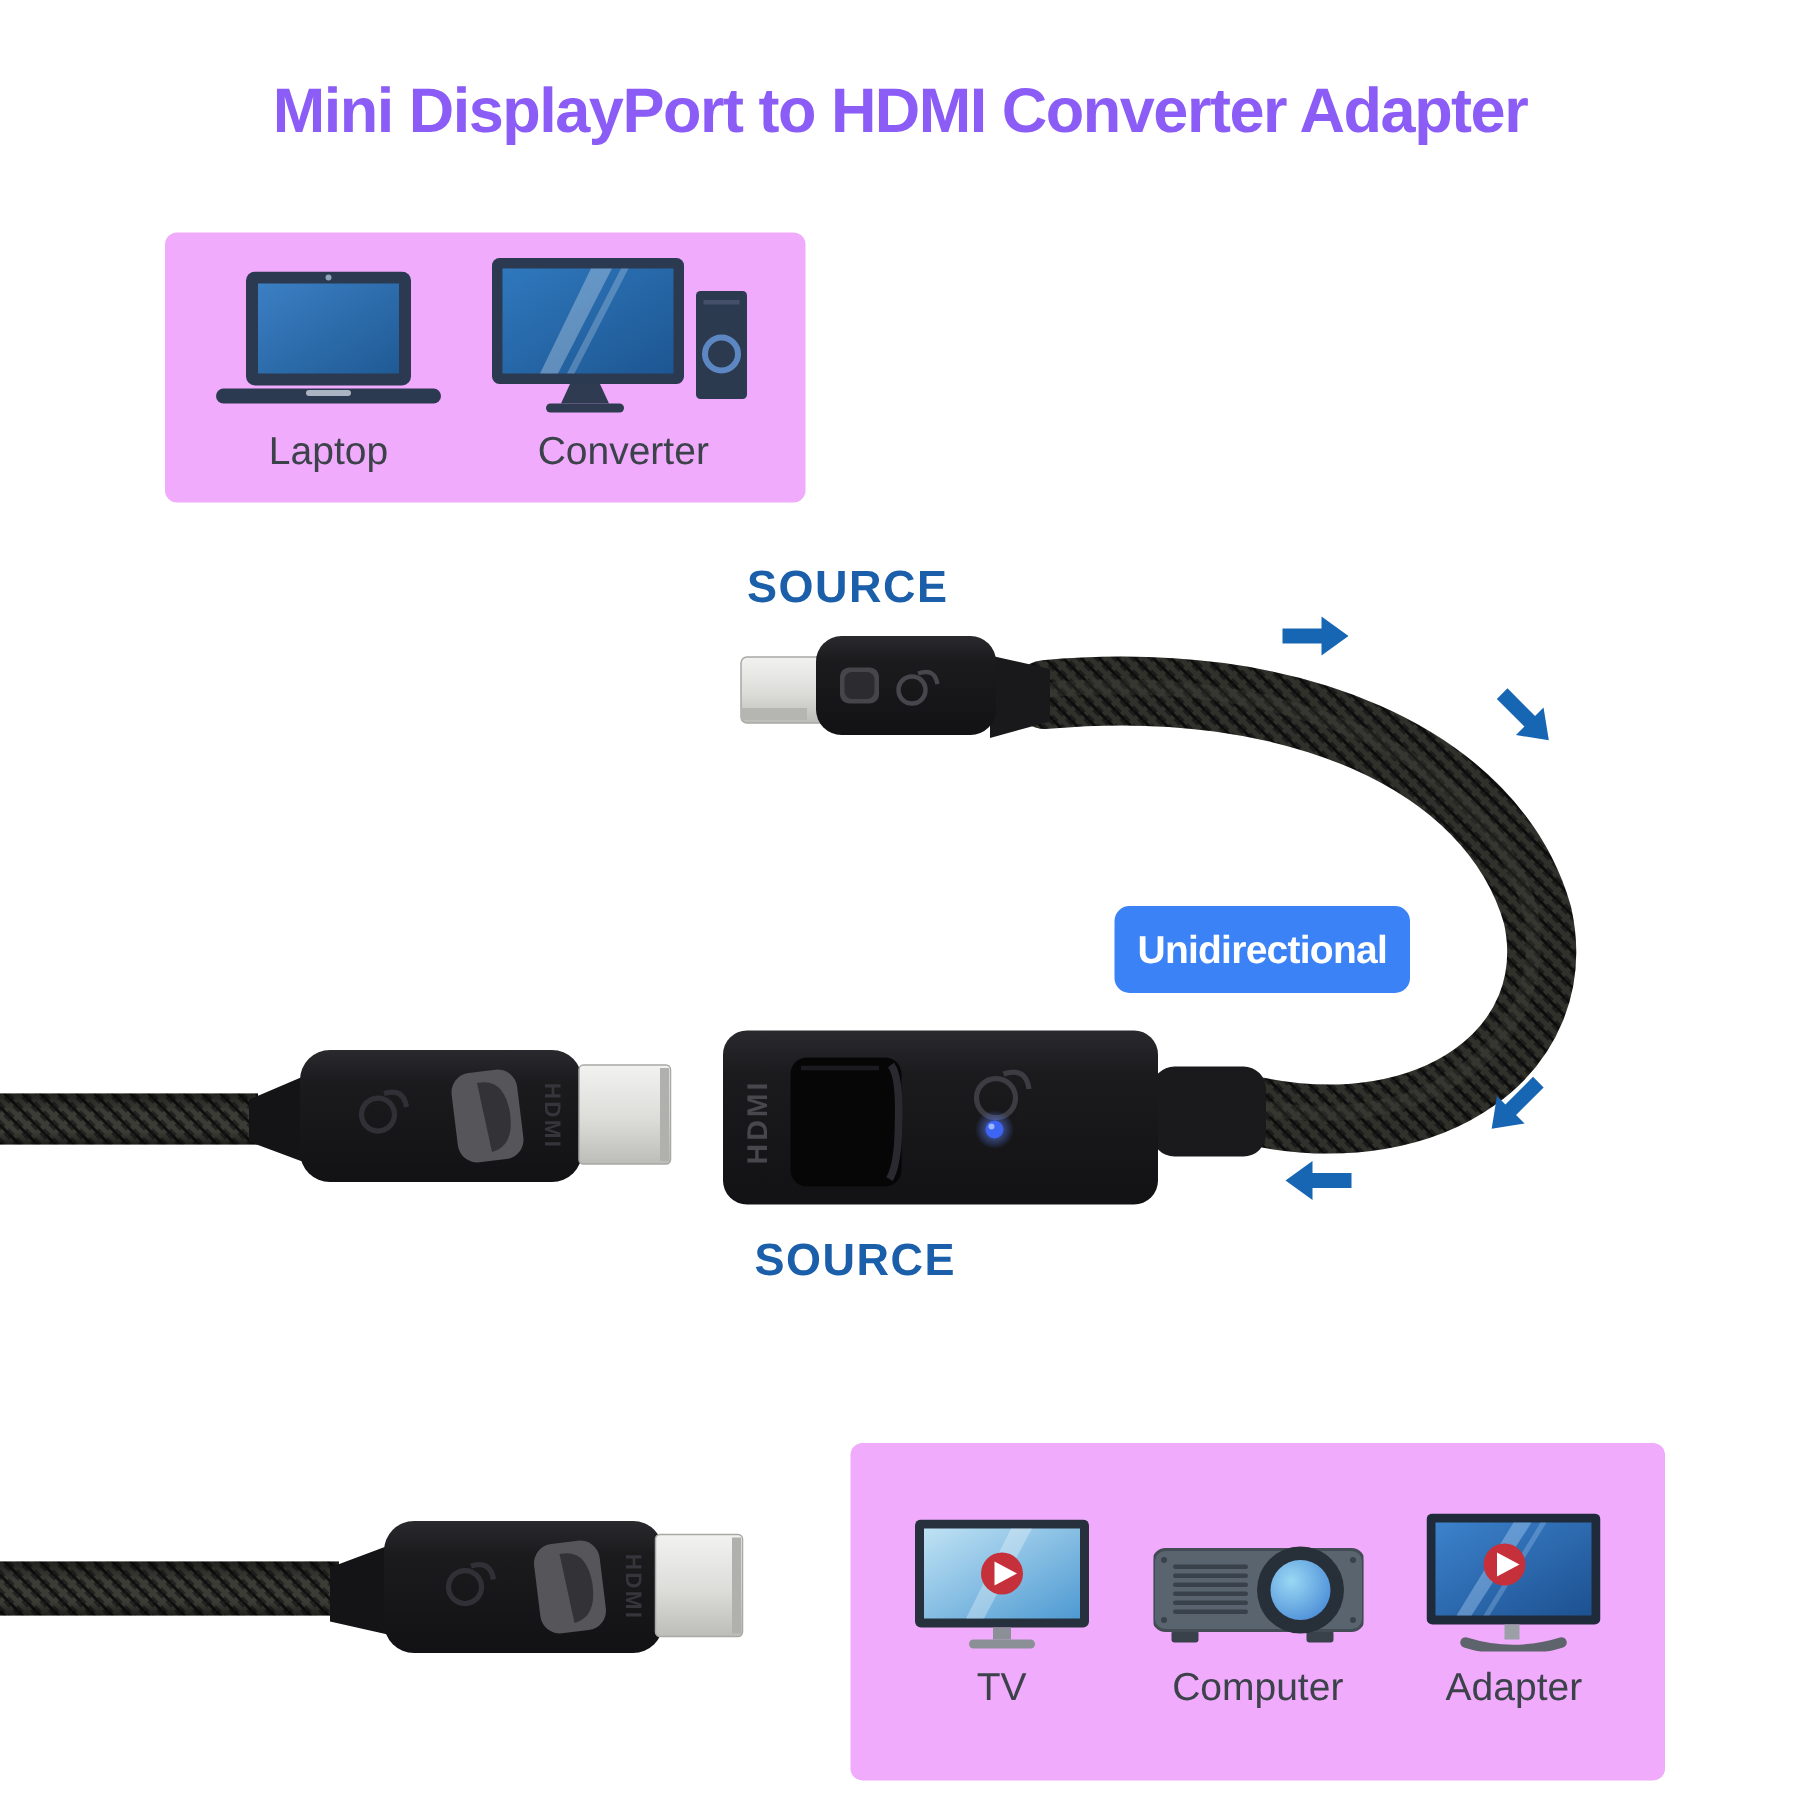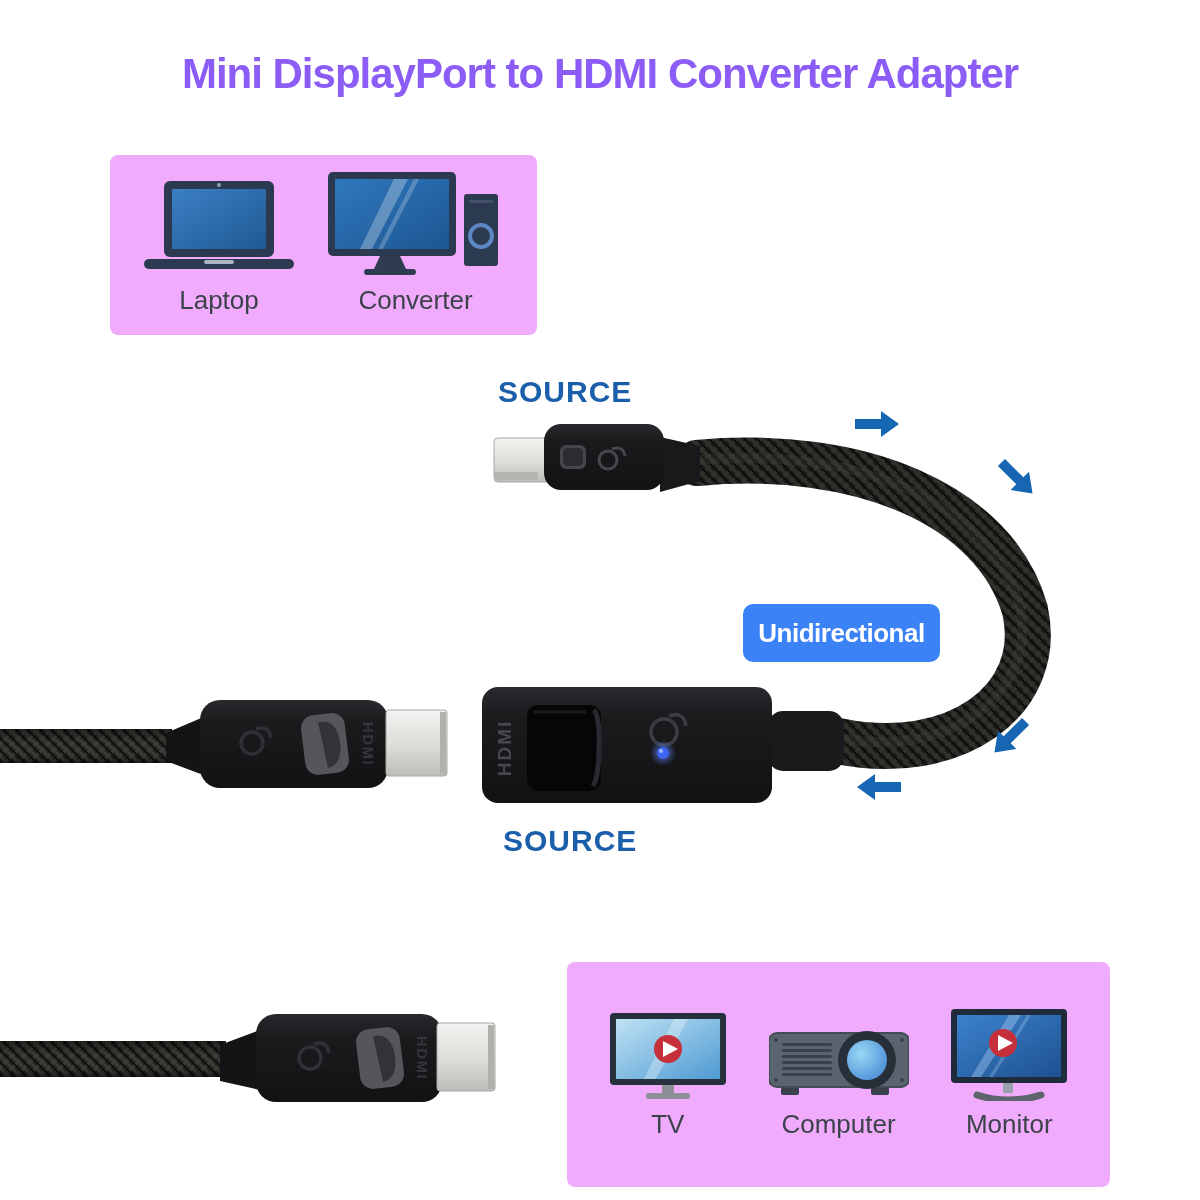--- a/index.html
+++ b/index.html
@@ -246,17 +246,17 @@
           <rect x="0" y="0" width="116" height="74" rx="4" fill="#1f2b3a"></rect>
           <rect x="6" y="6" width="104" height="62" fill="url(#mong)"></rect>
           <polygon points="58,6 70,6 30,68 20,68" fill="#bfe0ff" opacity="0.35"></polygon>
           <polygon points="76,6 80,6 42,68 38,68" fill="#bfe0ff" opacity="0.25"></polygon>
           <circle cx="52" cy="34" r="14" fill="#c5303a"></circle>
           <polygon points="47,26 62,34 47,42" fill="#ffffff"></polygon>
           <rect x="52" y="74" width="10" height="10" fill="#9aa0a6"></rect>
           <path d="M26,86 Q58,96 90,86" stroke="#5d646b" stroke-width="7" fill="none" stroke-linecap="round"></path>
         </svg>
       </div>
-      <div class="device-label">Monitor</div>
+      <div class="device-label">Adapter</div>
     </div>
   </div>
 
 </div>
 
 </body></html>

